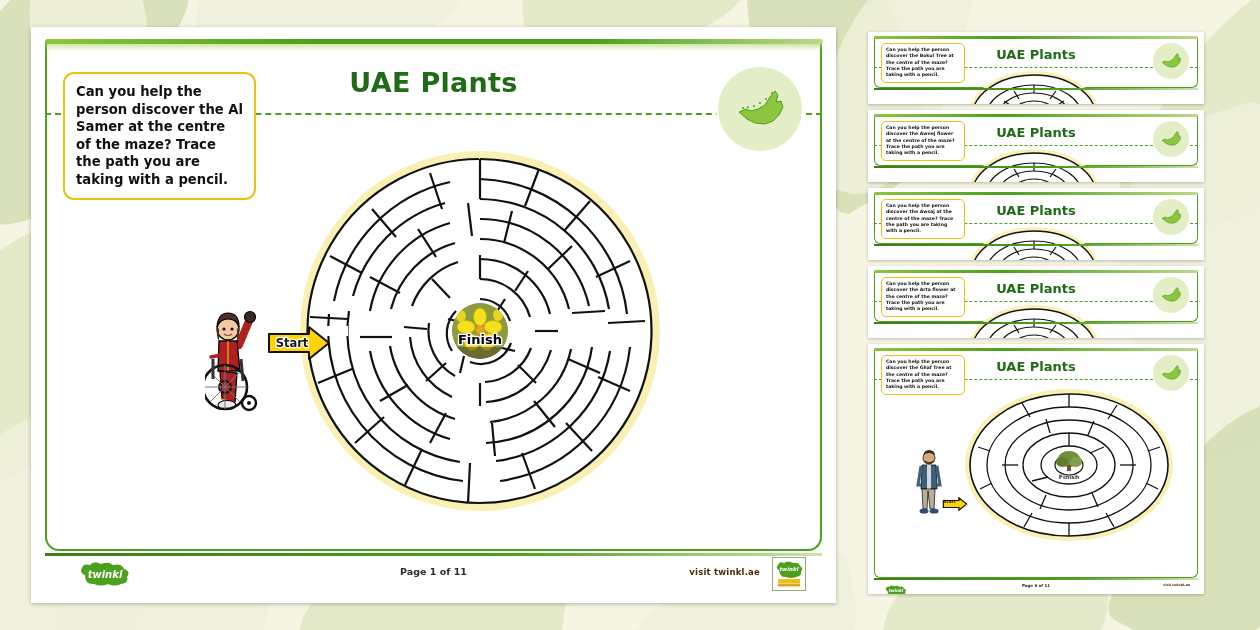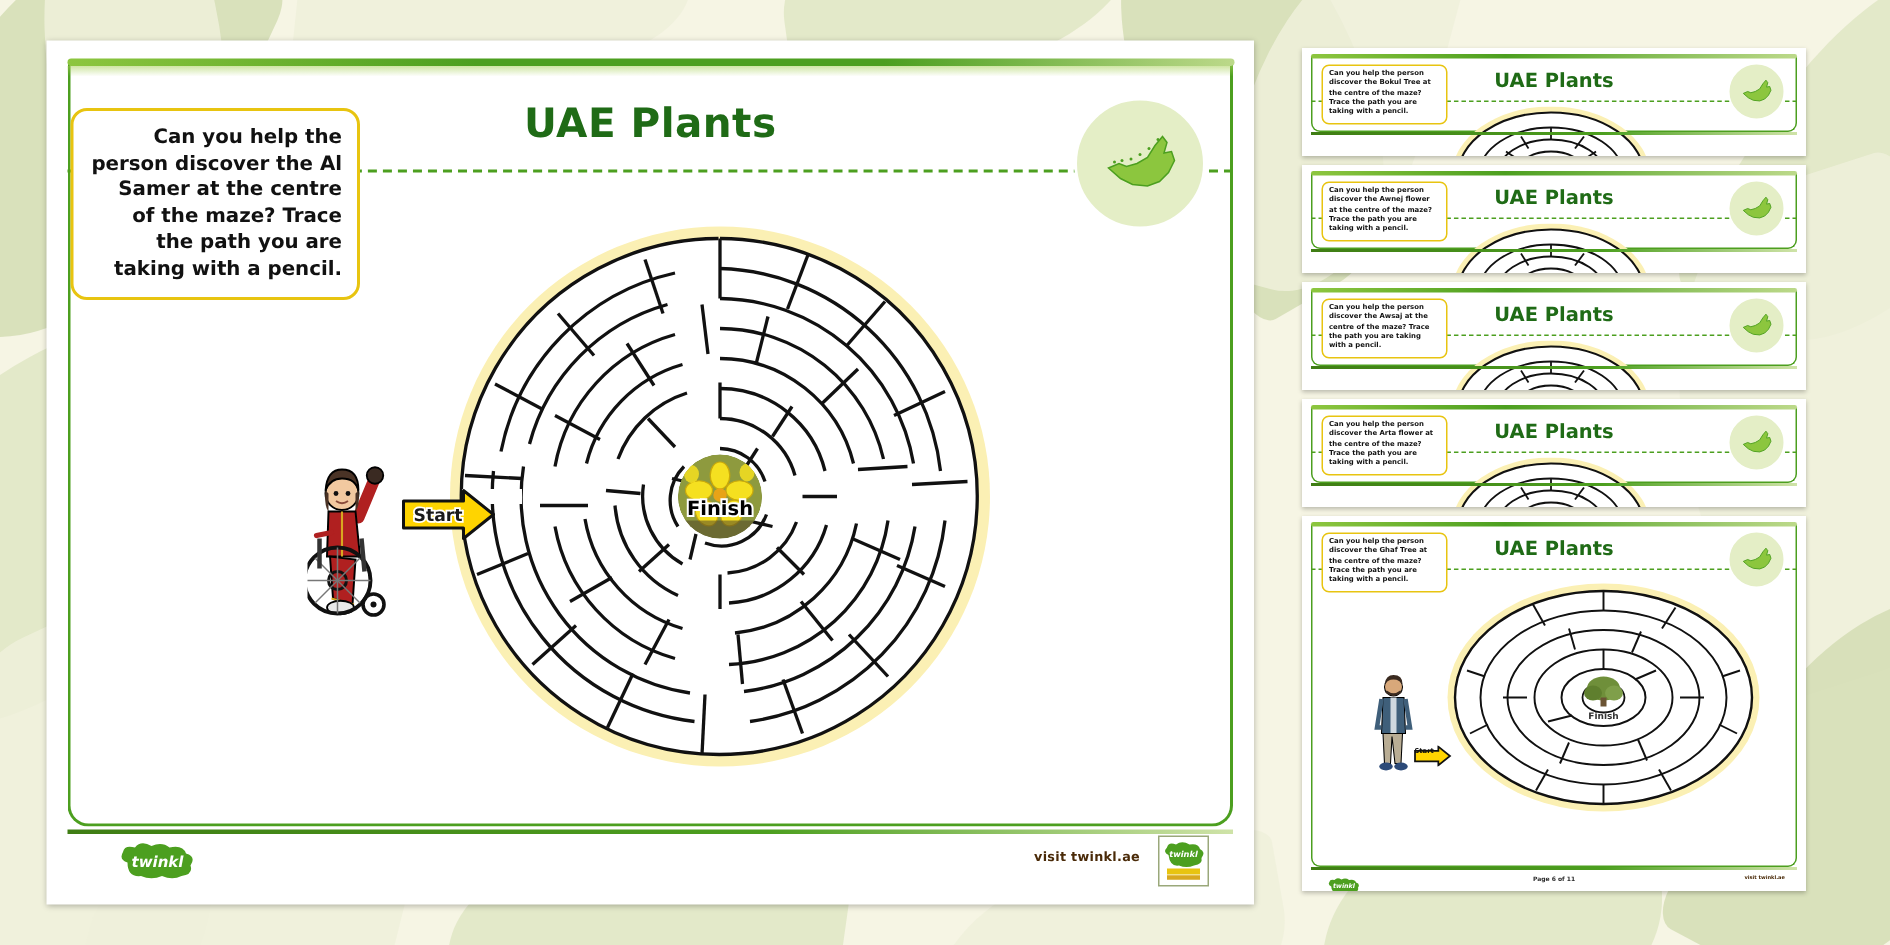--- a/index.html
+++ b/index.html
@@ -72,33 +72,32 @@
   }
   .dashline {
     position: absolute;
     left: 0; right: 0; top: 72px;
     border-top: 2.5px dashed #4c9f1f;
   }
 
   
   .callout {
     position: absolute;
-    left: 2px; top: 31px;
+    left: 18px; top: 31px;
     width: 193px;
     background: #fff;
     border: 2.5px solid #e8c410;
     border-radius: 11px;
     padding: 9px 10px 10px 11px;
     font-size: 13.2px;
     line-height: 1.33;
     color: #111;
     font-weight: 600;
     z-index: 6;
     font-family: "DejaVu Sans", sans-serif;
-    text-align: right;
   }
 
   
   .map-badge {
     position: absolute;
     right: 18px; top: 24px;
     width: 88px; height: 88px;
     border-radius: 50%;
     background: #e4eec6;
     border: 2px solid #ffffff;
@@ -450,20 +449,21 @@
   </div>
 
   <div class="footer">
     <div class="footer-rule"></div>
     <div class="twinkl-logo">
       <svg width="56" height="26" viewBox="0 0 56 26">
         <path d="M8 14 Q2 12 5 7 Q6 2 13 4 Q17 -1 24 3 Q31 0 36 4 Q45 2 47 8 Q54 10 50 16 Q52 22 44 23 Q38 26 31 23 Q24 26 17 23 Q8 24 8 14 Z" fill="#4c9f1f"></path>
         <text x="28" y="17" font-family="DejaVu Sans, sans-serif" font-size="10" font-style="italic" font-weight="bold" fill="#ffffff" text-anchor="middle">twinkl</text>
       </svg>
     </div>
+    <div class="page-num">Page 1 of 11</div>
     <div class="visit">visit twinkl.ae</div>
     <div class="badge">
       <svg width="30" height="30" viewBox="0 0 30 30">
         <path d="M5 11 Q1 9 4 6 Q5 2 10 4 Q14 1 19 4 Q25 3 26 7 Q30 9 27 13 Q28 17 22 18 Q17 20 12 18 Q6 19 5 11 Z" fill="#4c9f1f"></path>
         <text x="15" y="12" font-family="DejaVu Sans, sans-serif" font-size="5.5" font-style="italic" font-weight="bold" fill="#fff" text-anchor="middle">twinkl</text>
         <rect x="4" y="20" width="22" height="4" fill="#e8c410"></rect>
         <rect x="4" y="24.5" width="22" height="3" fill="#d8a820"></rect>
       </svg>
     </div>
   </div>

